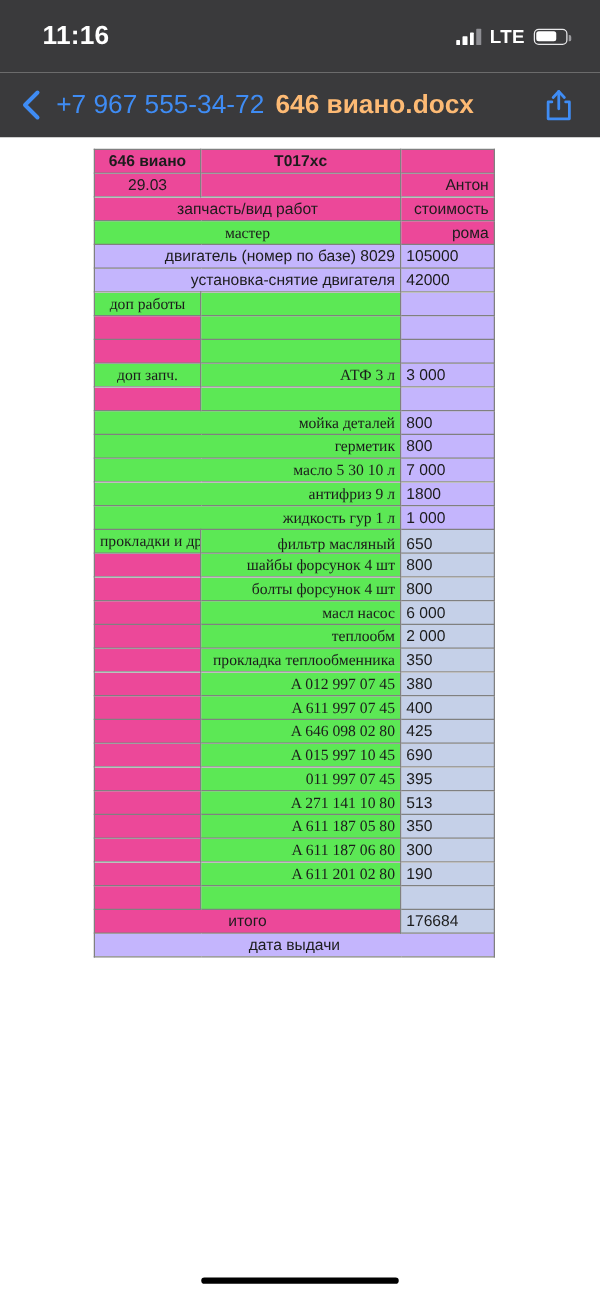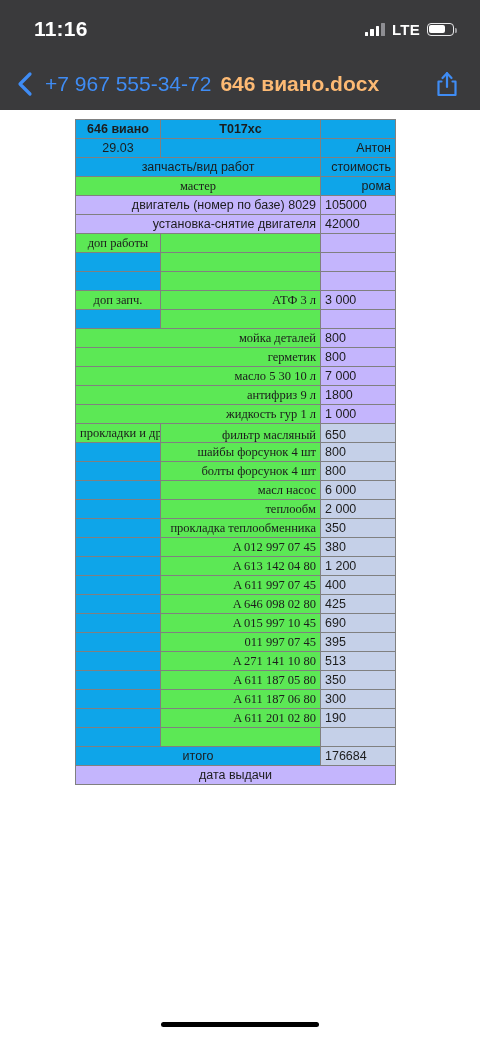--- a/index.html
+++ b/index.html
@@ -53,21 +53,21 @@
     height: 19px; padding: 0 4px;
     overflow: hidden; white-space: nowrap;
   }
   .c1 { width: 85px; }
   .c2 { width: 160px; }
   .c3 { width: 75px; }
 
   .g  { background:#5ce855;font-family:Liberation Serif, serif; }   
   .y  { background:#c4b5fd; }   
   .b  { background:#c5d0e8; }   
-  .w  { background:#0ea5e9; }
+  .w  { background:#ec4899; }
 
   .ctr { text-align:center; }
   .rgt { }
   .lft { text-align:right;margin-left:17px; }
   .bold { font-weight:700; }
   .tall { height: 36px; white-space: normal; line-height: 1.15; vertical-align: middle; }
   .vbot { vertical-align: bottom; padding-bottom: 2px; }
 
   
   .home-indicator {
@@ -225,25 +225,20 @@
           <td class="g lft">прокладка теплообменника</td>
           <td class="b rgt">350</td>
         </tr>
         <tr>
           <td class="w ctr"></td>
           <td class="g lft">A 012 997 07 45</td>
           <td class="b rgt">380</td>
         </tr>
         <tr>
           <td class="w ctr"></td>
-          <td class="g lft">A 613 142 04 80</td>
-          <td class="b rgt">1 200</td>
-        </tr>
-        <tr>
-          <td class="w ctr"></td>
           <td class="g lft">A 611 997 07 45</td>
           <td class="b rgt">400</td>
         </tr>
         <tr>
           <td class="w ctr"></td>
           <td class="g lft">A 646 098 02 80</td>
           <td class="b rgt">425</td>
         </tr>
         <tr>
           <td class="w ctr"></td>

